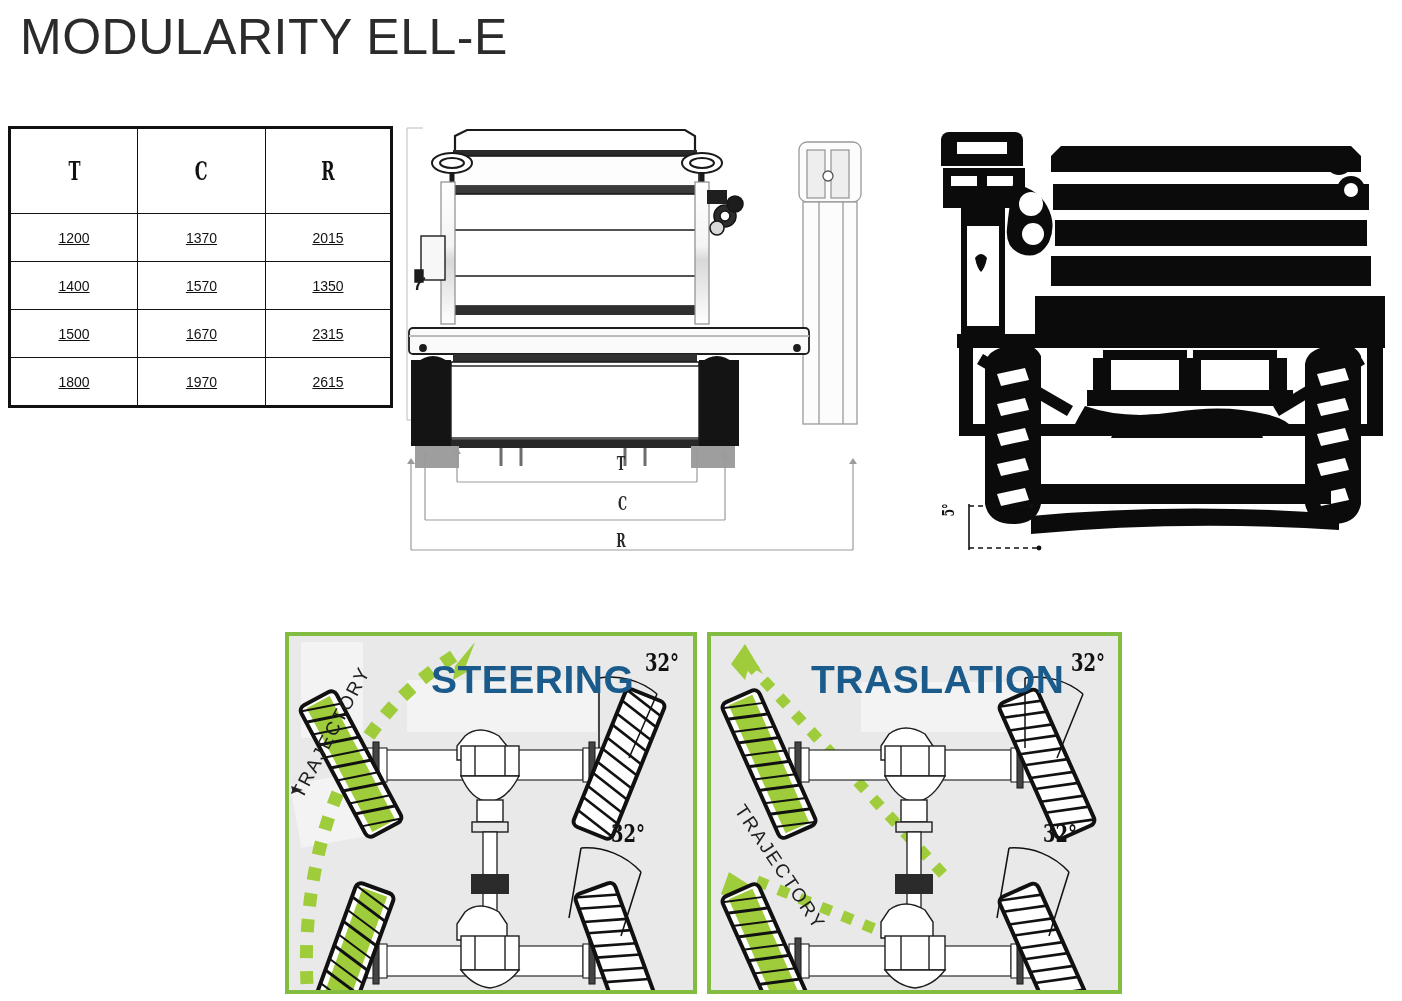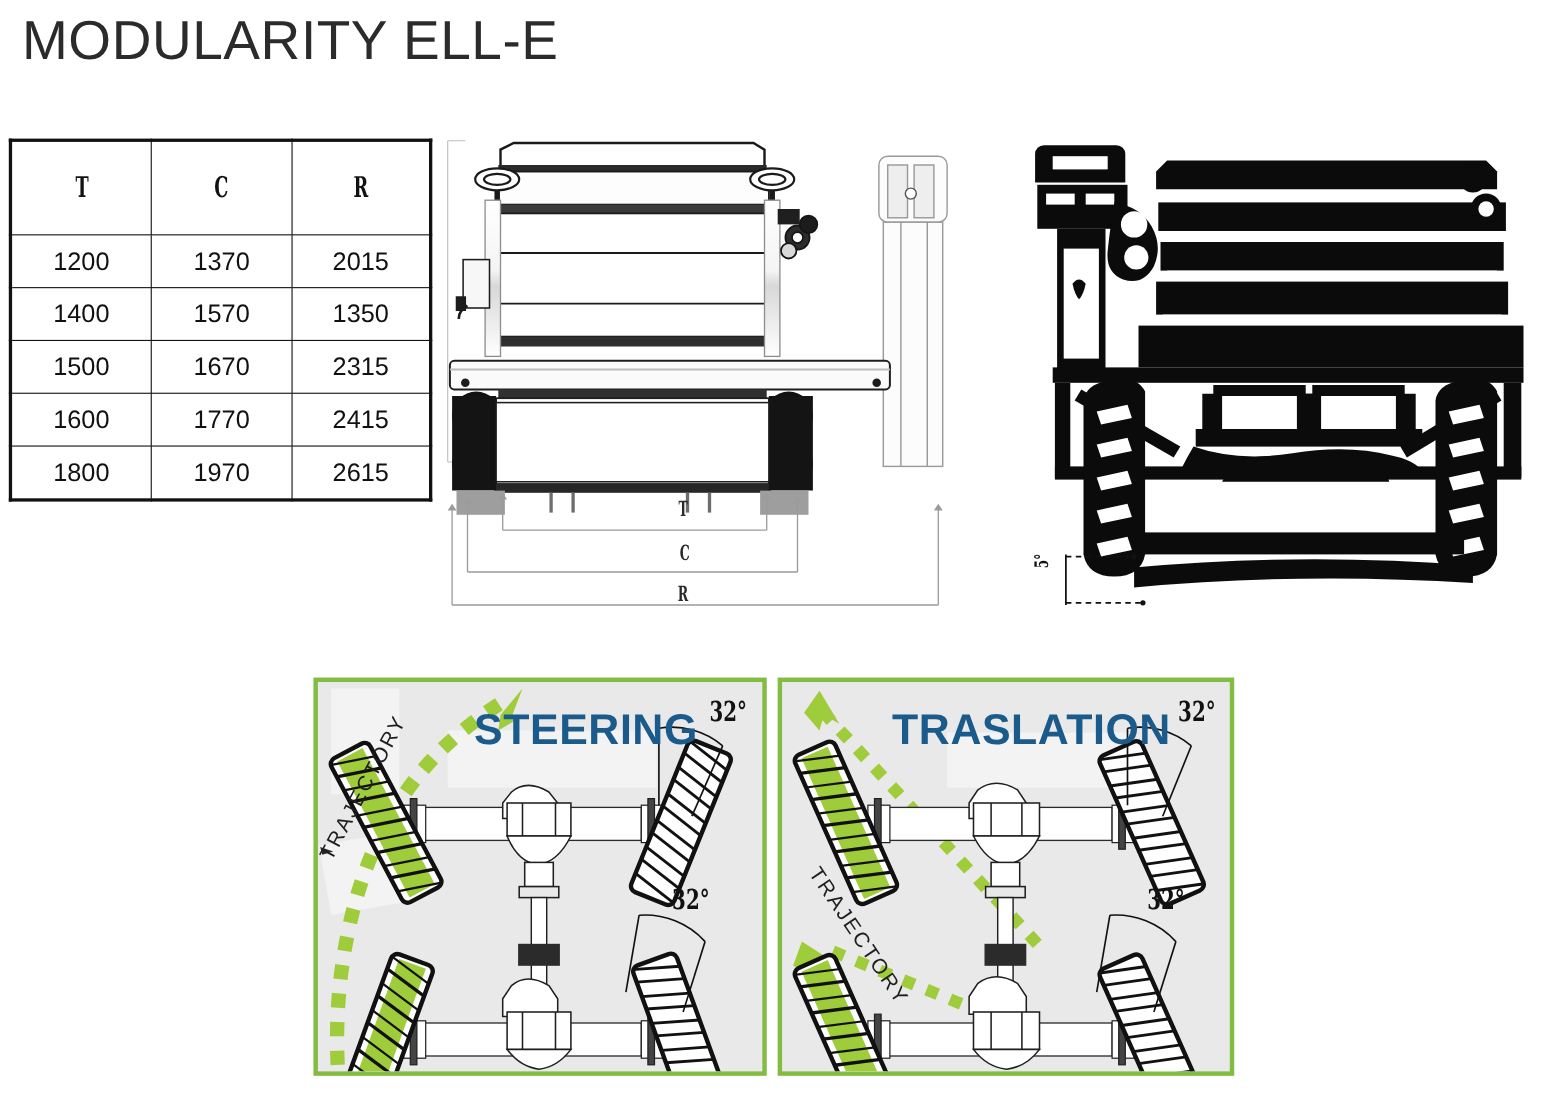--- a/index.html
+++ b/index.html
@@ -32,22 +32,23 @@
   }
   #spec-table th{
     height:82px;
     font-family:"DejaVu Serif", serif;
     font-size:26px;font-weight:700;
     letter-spacing:-1px;
     transform:scaleX(0.62);
   }
   #spec-table td{
     height:45px;
-    font-size:23px;font-weight:400;
+    font-size:14px;font-weight:400;
     font-family:"Liberation Sans", sans-serif;
+    text-decoration:underline;
   }
   #spec-table tr td:first-child{width:33.5%;}
   #spec-table tr td:nth-child(2){width:33.5%;}
 
   
   .drawing{position:absolute;}
   #drawing-front{left:395px;top:120px;width:510px;height:440px;}
   #drawing-rear{left:935px;top:118px;width:460px;height:442px;}
   .drawing svg{display:block;width:100%;height:100%;}
 
@@ -64,21 +65,21 @@
   #angle-5{
     position:absolute;left:938px;top:500px;
     font-family:"DejaVu Serif", serif;
     font-weight:700;font-size:17px;color:#111;
     transform:rotate(-90deg) scaleX(0.65);
     transform-origin:center;
   }
 
   
   #panels{
-    position:absolute;left:285px;top:616px;
+    position:absolute;left:285px;top:632px;
     width:837px;height:362px;padding-left:34px;
   }
   .panel{
     position:absolute;top:0;height:362px;
     background:#e9e9e9;
     border:4px solid #82bc41;
     box-sizing:border-box;
   }
   #panel-steering{left:0;width:412px;}
   #panel-traslation{left:422px;width:415px;}
@@ -146,25 +147,20 @@
       <td>1400</td>
       <td>1570</td>
       <td>1350</td>
     </tr>
     <tr>
       <td>1500</td>
       <td>1670</td>
       <td>2315</td>
     </tr>
     <tr>
-      <td>1600</td>
-      <td>1770</td>
-      <td>2415</td>
-    </tr>
-    <tr>
       <td>1800</td>
       <td>1970</td>
       <td>2615</td>
     </tr>
   </tbody>
 </table>
 
 <div class="drawing" id="drawing-front">
 <svg viewBox="0 0 510 440" xmlns="http://www.w3.org/2000/svg">
   <defs>

